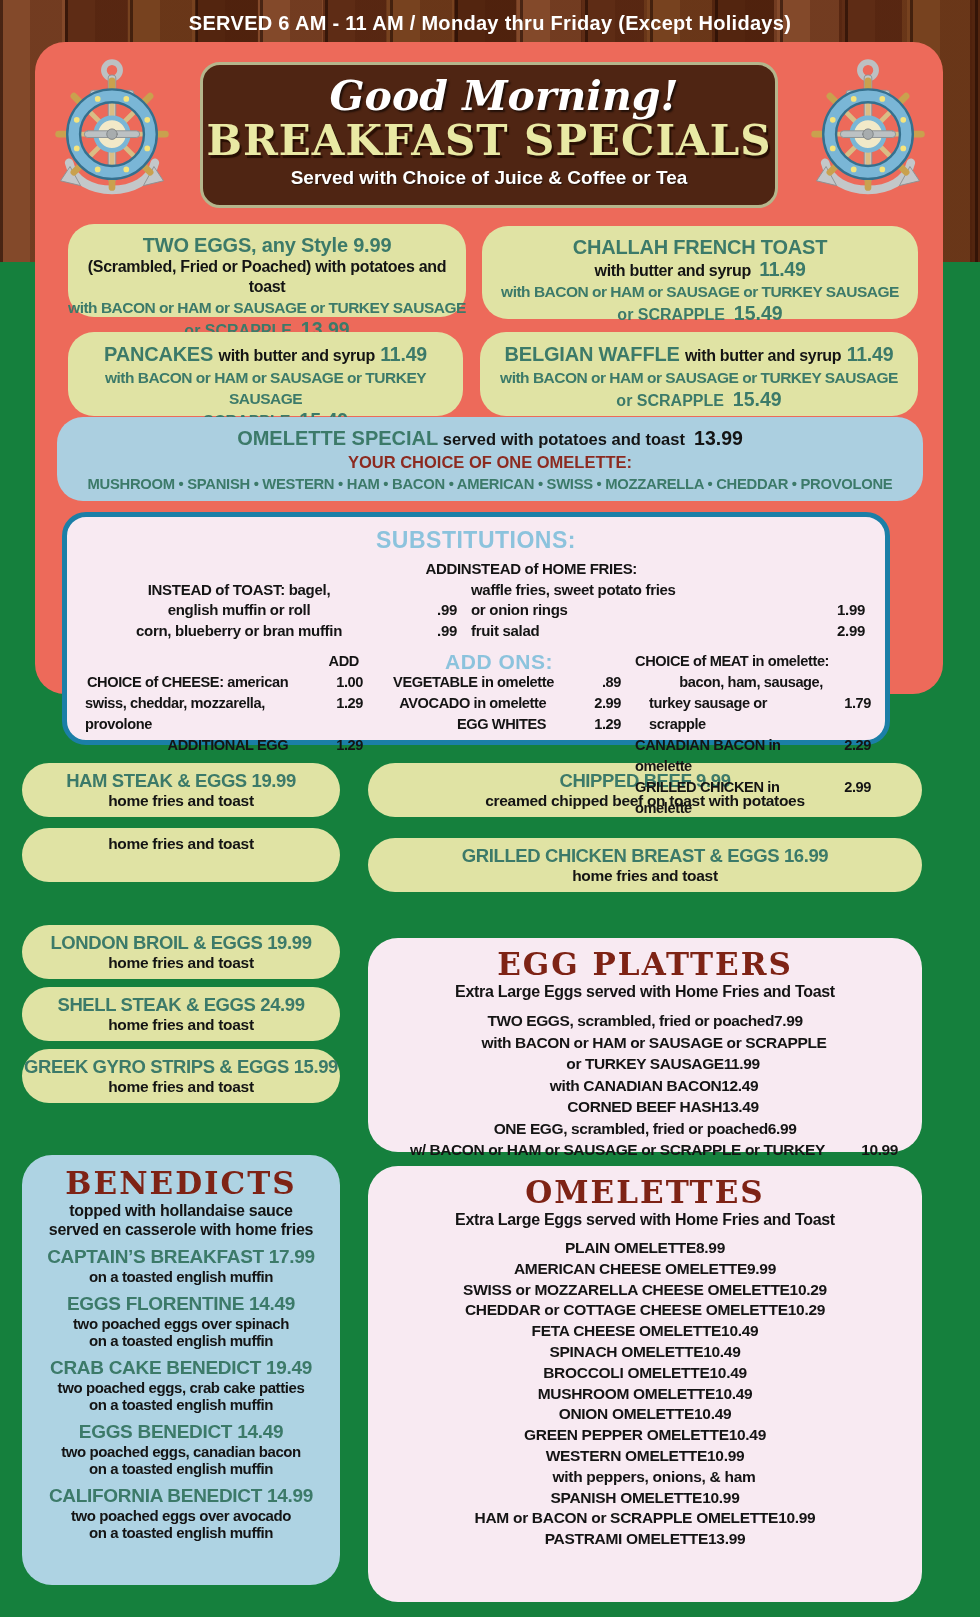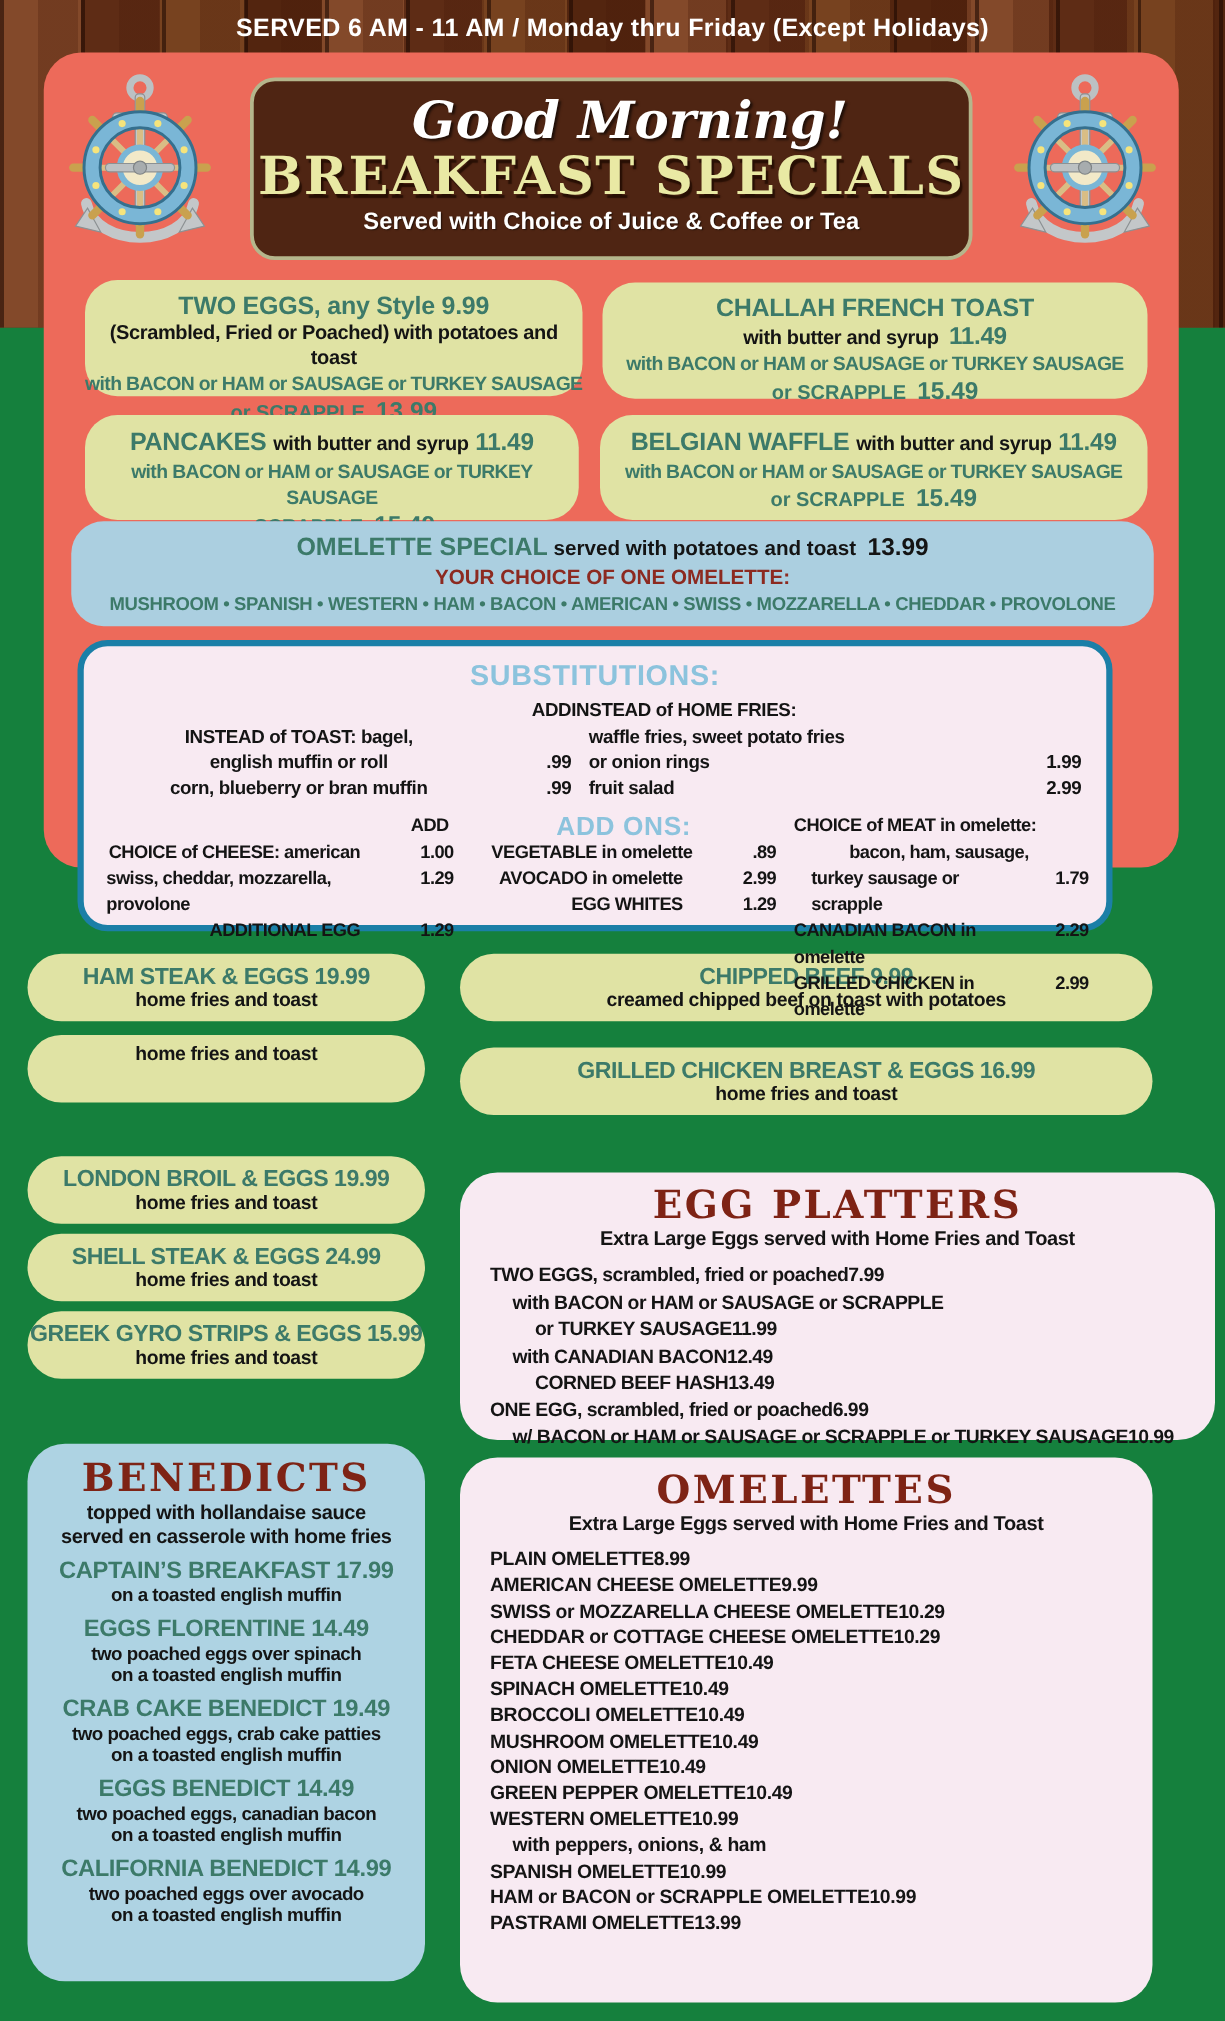--- a/index.html
+++ b/index.html
@@ -76,26 +76,26 @@
   .right-pills{left:368px;top:763px;width:554px;display:flex;flex-direction:column;gap:21px;}
   .right-pills .pill{width:554px;}
 
   
   .panel{border-radius:30px;padding:8px 24px 0 24px;box-sizing:border-box;}
   .pink{background:#f8eaf2;}
   .serif-title{text-align:center;font-family:"DejaVu Serif",serif;font-weight:bold;color:#7e2315;
     font-size:31px;letter-spacing:2px;line-height:36px;}
   .panel-sub{text-align:center;font-size:16px;font-weight:bold;color:#141414;line-height:20px;letter-spacing:-.3px;}
   .rows{margin-top:8px;font-weight:bold;color:#141414;}
-  .row{display:flex;justify-content:flex-start;}
+  .row{display:flex;justify-content:center;}
   .eggp .row{font-size:15.5px;line-height:21.5px;letter-spacing:-.4px;}
   .omel .row{font-size:15.5px;line-height:20.8px;letter-spacing:-.3px;}
   .row .indent-1{padding-left:18px;}
   .row .indent-2{padding-left:36px;}
-  .egg-platters{left:368px;top:938px;width:604px;height:214px;}
+  .egg-platters{left:368px;top:938px;width:554px;height:214px;}
   .omelettes{left:368px;top:1166px;width:554px;height:436px;}
 
   .benedicts{left:22px;top:1155px;width:318px;height:430px;background:#aed3e3;border-radius:30px;padding-top:10px;}
   .ben-sub{text-align:center;font-size:16px;font-weight:bold;color:#141414;line-height:19px;letter-spacing:-.3px;}
   .ben-item{text-align:center;margin-top:7px;}
   .ben-title{font-size:19px;font-weight:bold;letter-spacing:-.3px;line-height:22px;}
   .ben-desc{font-size:15px;font-weight:bold;color:#141414;line-height:17.5px;letter-spacing:-.4px;}
 </style>
 </head>
 <body>

